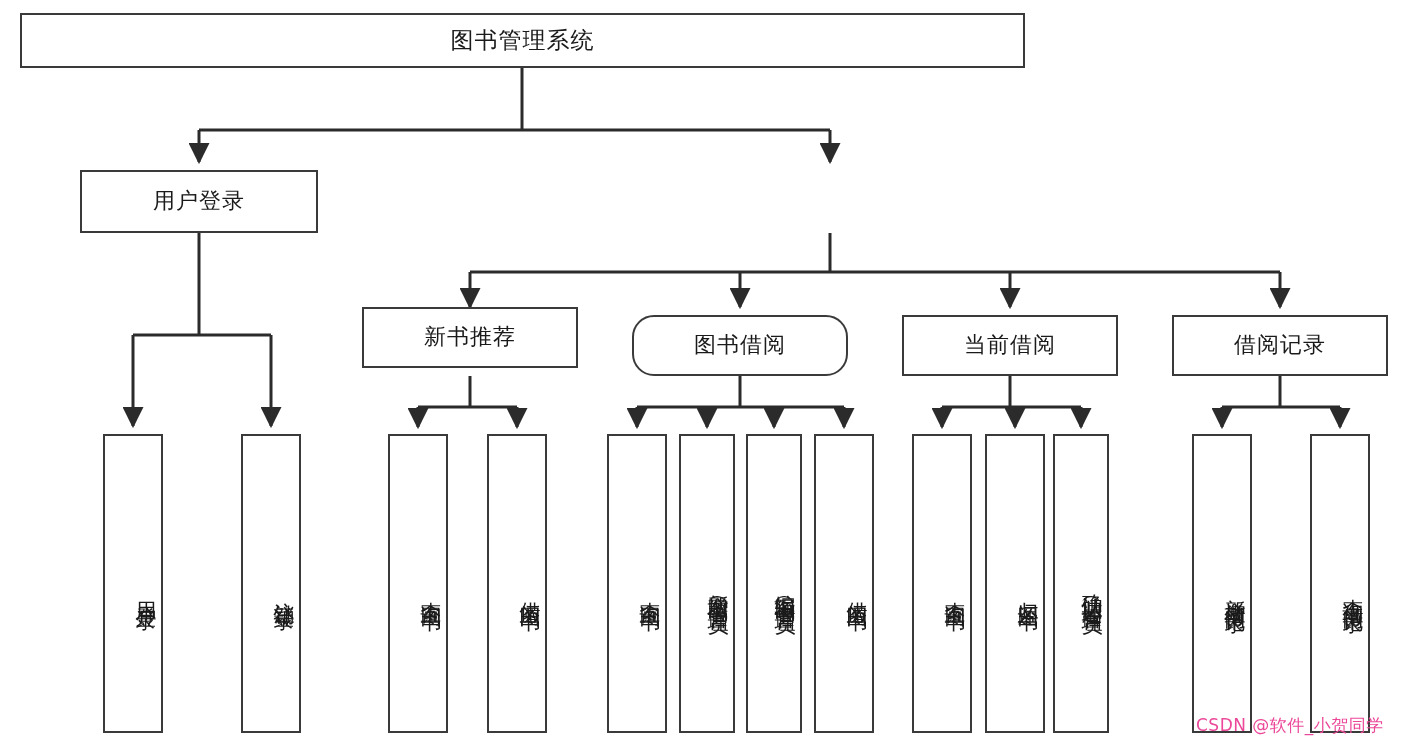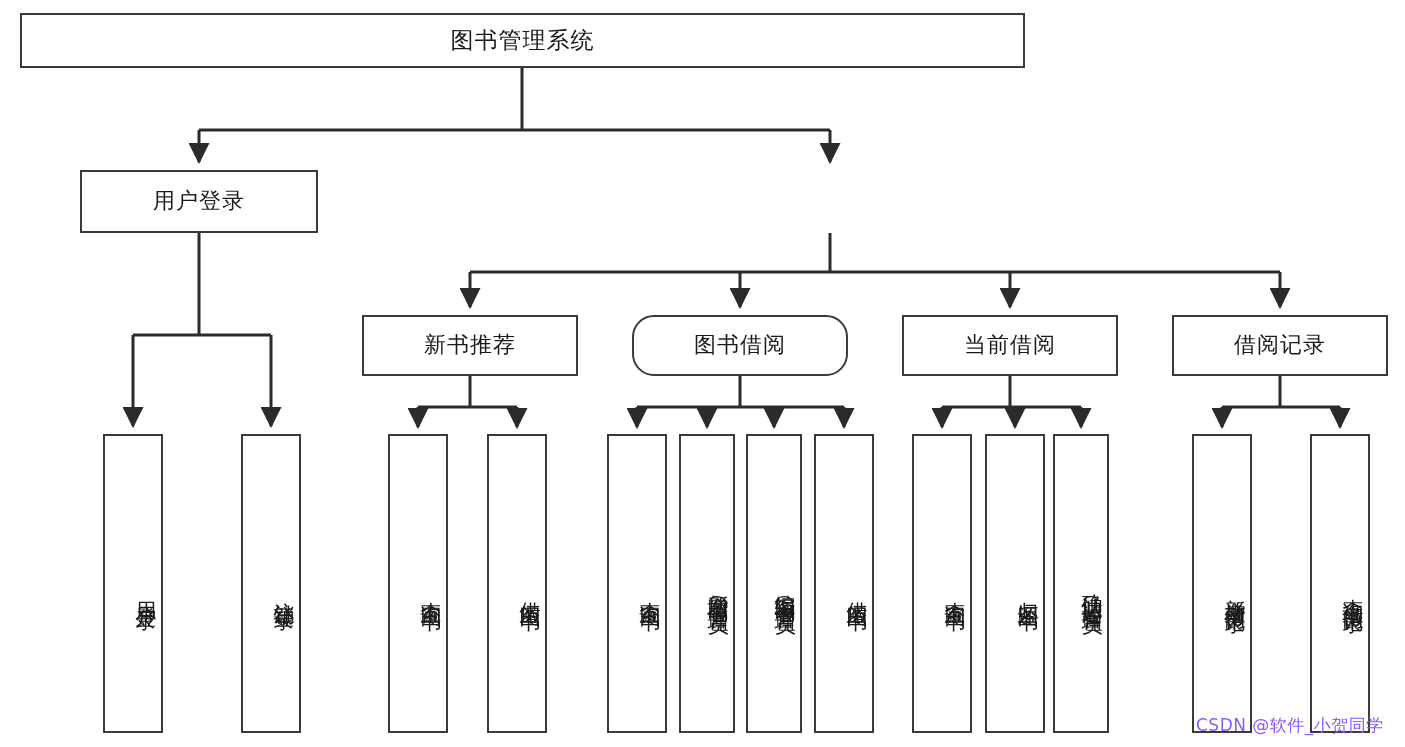--- a/index.html
+++ b/index.html
@@ -52,21 +52,21 @@
     align-items: flex-start;
     justify-content: center;
   }
   .node-v .vlabel {
     writing-mode: vertical-rl;
     text-orientation: upright;
     white-space: normal;
   }
   .watermark {
     position: absolute;
-    color: #8b5cf6;
+    color: #ec4899;
     font-size: 17px;
     letter-spacing: 0.5px;
     white-space: nowrap;
     user-select: none;
   }
 </style>
 </head>
 <body>
 
 <div id="canvas">
@@ -123,21 +123,21 @@
 
   <div class="node node-h node-root" style="left:20px; top:13px; width:1005px; height:55px;">
     <span>图书管理系统</span>
   </div>
 
   <div class="node node-h" style="left:80px; top:170px; width:238px; height:63px;">
     <span>用户登录</span>
   </div>
 
 
-  <div class="node node-h" style="left:362px; top:315px; width:216px; height:61px;">
+  <div class="node node-h" style="left:362px; top:307px; width:216px; height:61px;">
     <span>新书推荐</span>
   </div>
 
   <div class="node node-h" style="left:632px; top:315px; width:216px; height:61px;border-radius:22px;">
     <span>图书借阅</span>
   </div>
 
   <div class="node node-h" style="left:902px; top:315px; width:216px; height:61px;">
     <span>当前借阅</span>
   </div>

